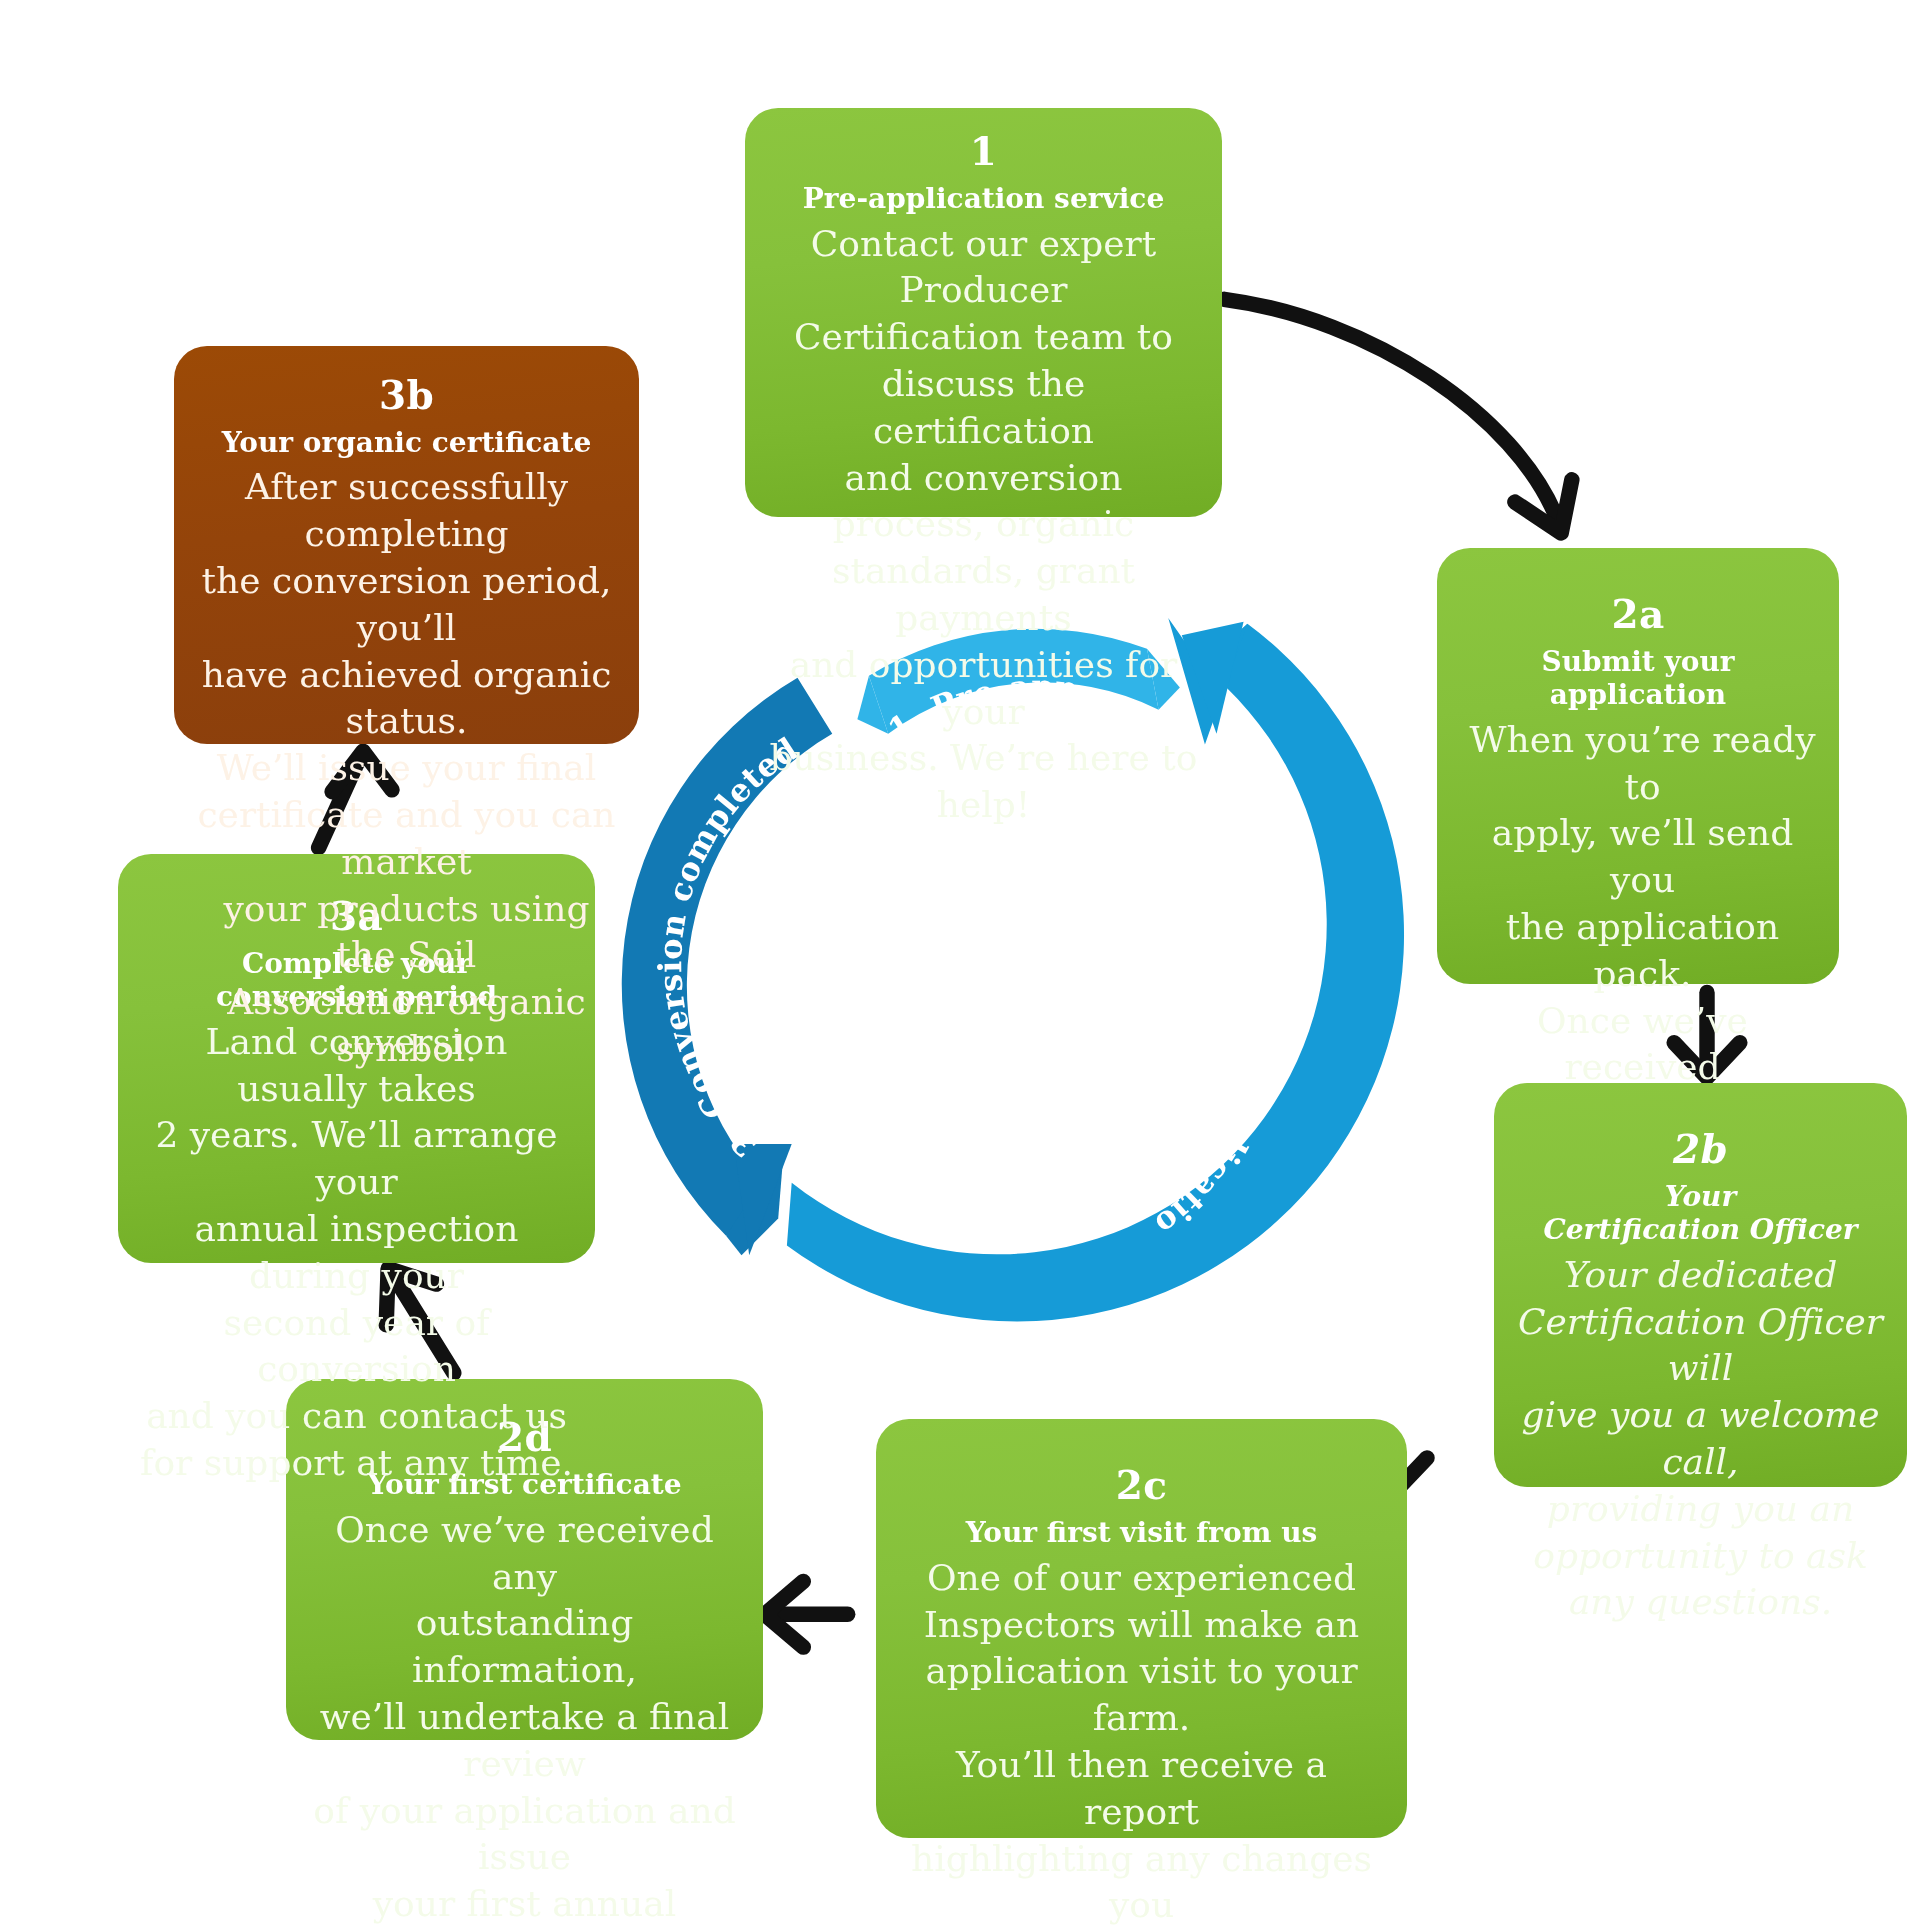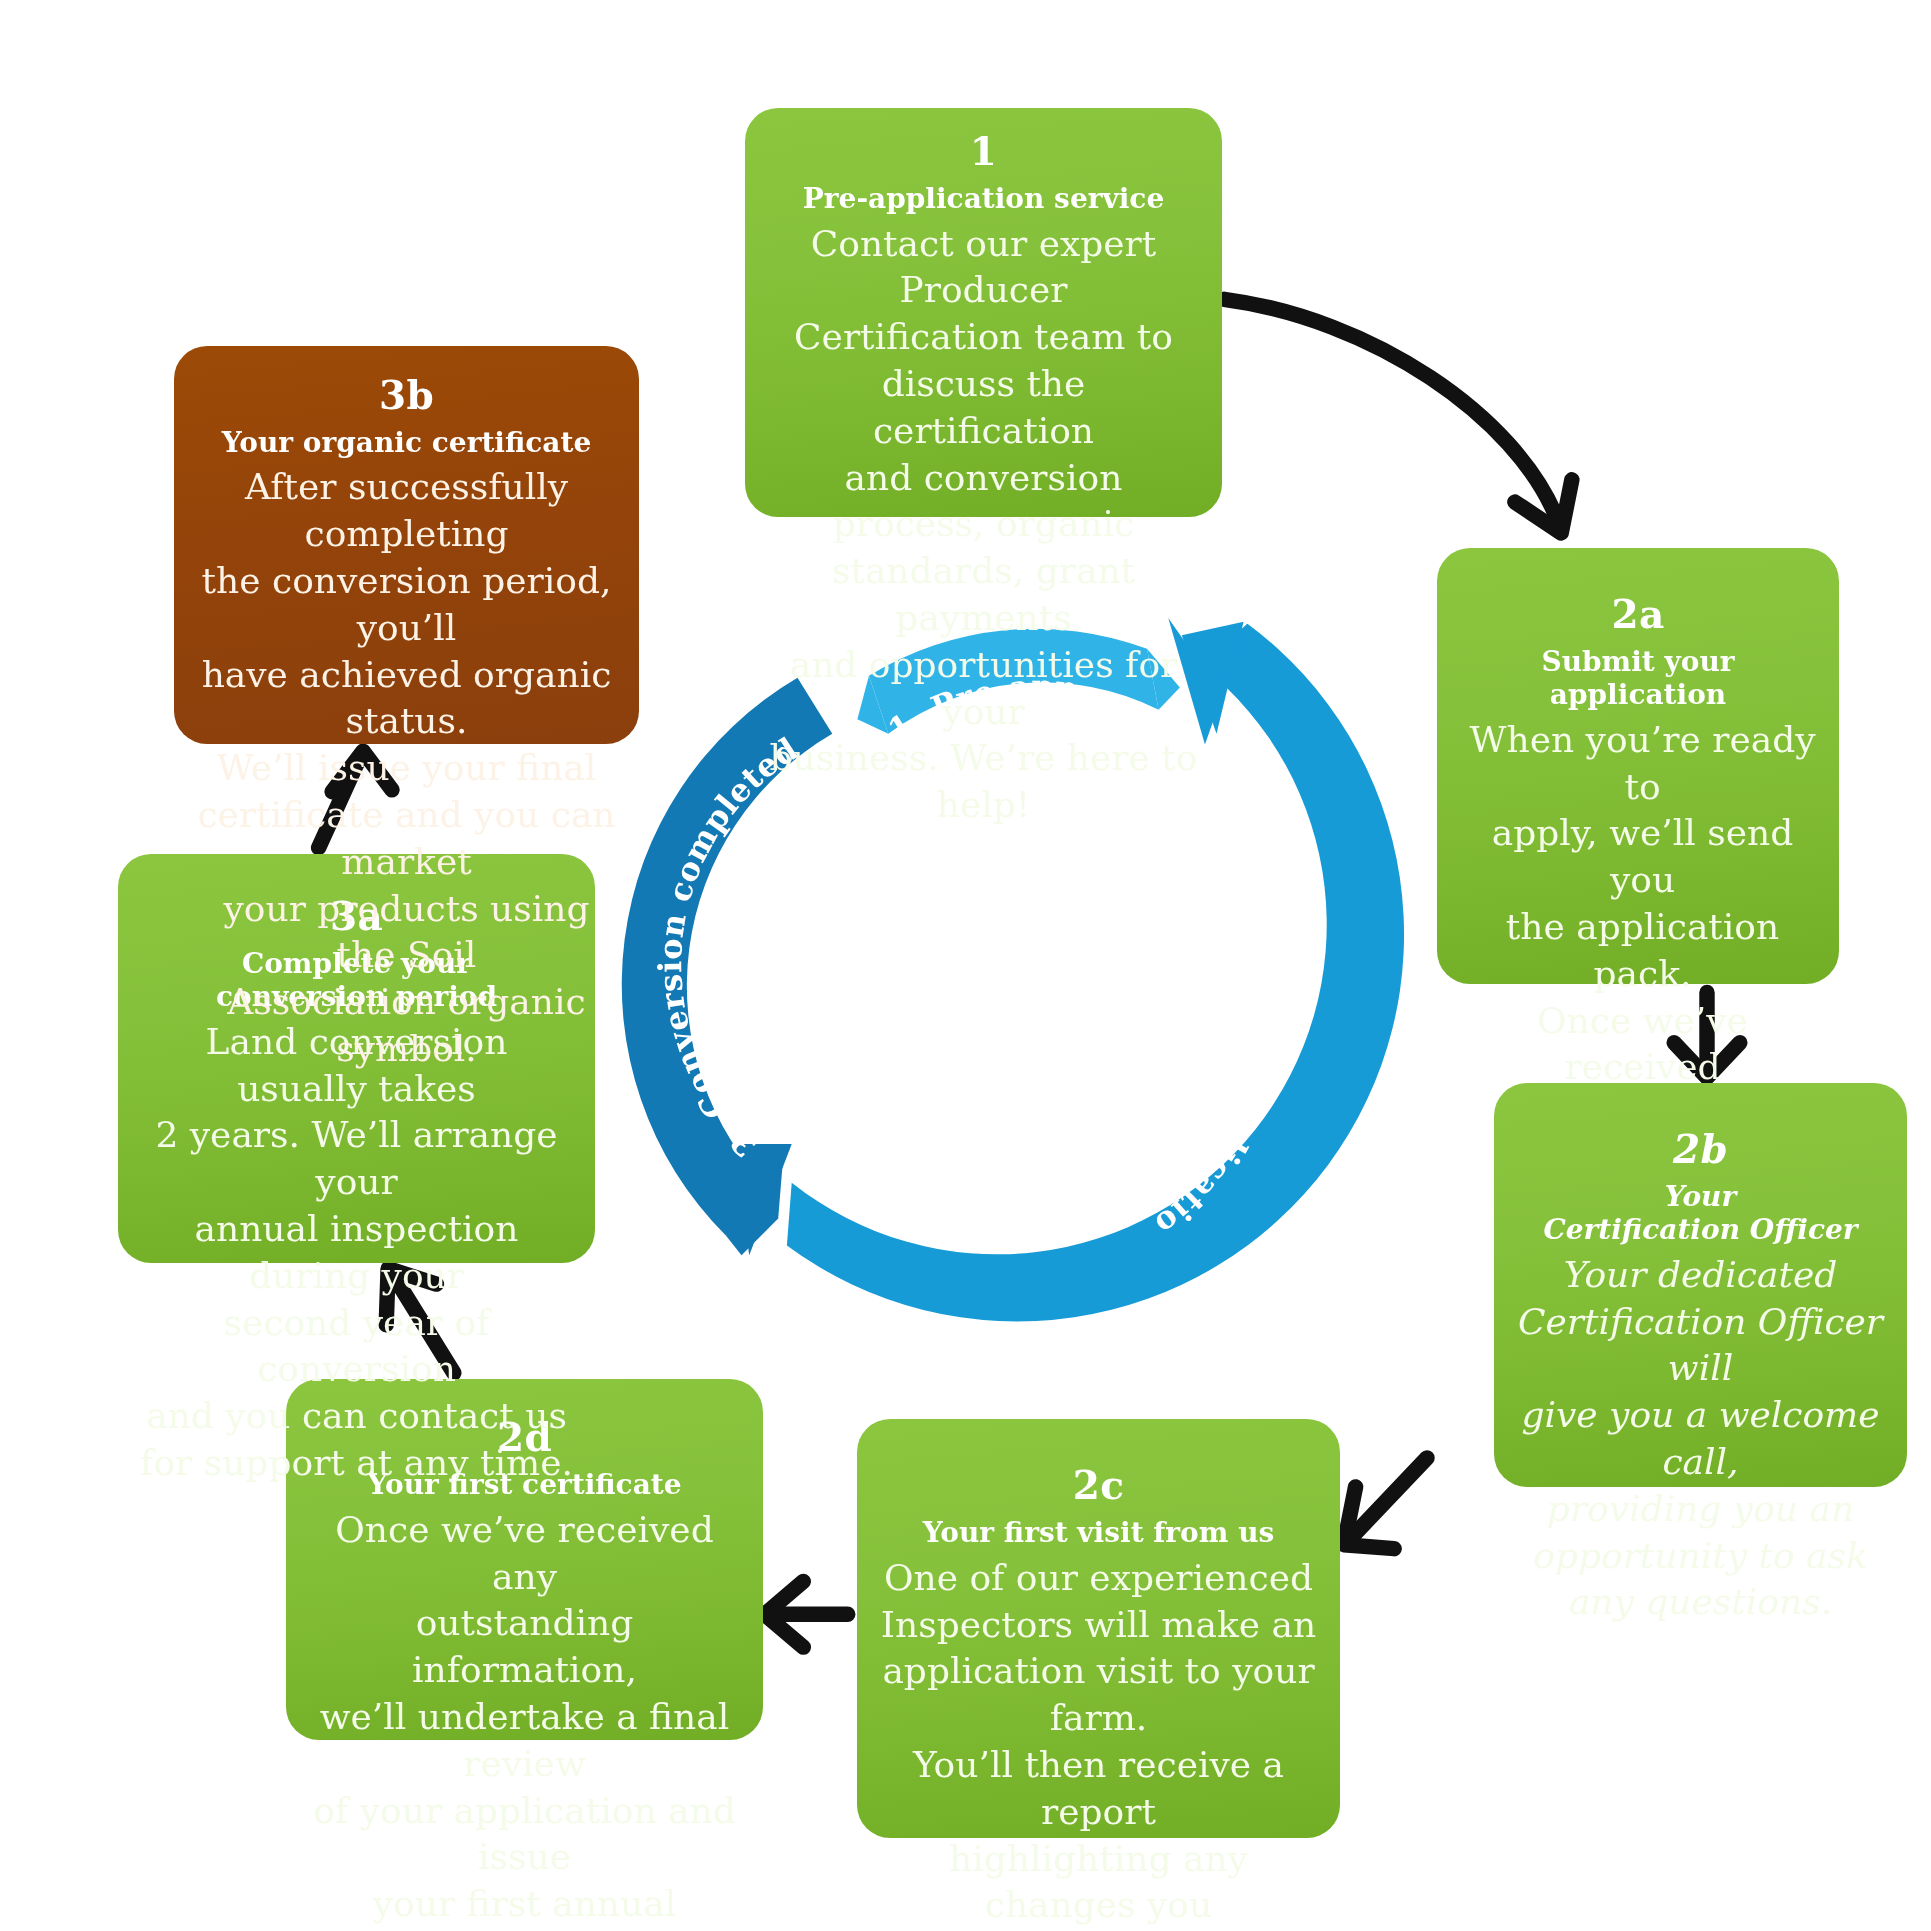--- a/index.html
+++ b/index.html
@@ -49,21 +49,21 @@
     line-height:1.30;
     color:#f4fbe9;
     white-space:pre-line;
   }
   .card.brown .body{color:#fdf2e6;}
 
   
   #card-1  { left:745px;  top:108px;  width:477px; height:409px; }
   #card-2a { left:1437px; top:548px;  width:402px; height:436px; }
   #card-2b { left:1494px; top:1083px; width:413px; height:404px;font-style:italic; }
-  #card-2c { left:857px;  top:1419px; width:483px; height:419px; }
+  #card-2c { left:876px;  top:1419px; width:531px; height:419px; }
   #card-2d { left:286px;  top:1379px; width:477px; height:361px; }
   #card-3a { left:118px;  top:854px;  width:477px; height:409px; }
   #card-3b { left:174px;  top:346px;  width:465px; height:398px; }
 
   #card-2a .num, #card-2b .num { margin-top:29px; }
   #card-2c .num { margin-top:29px; }
   #card-2d .num { margin-top:21px; }
   #card-3a .num { margin-top:25px; }
   #card-3b .num { margin-top:11.6px; }
 

